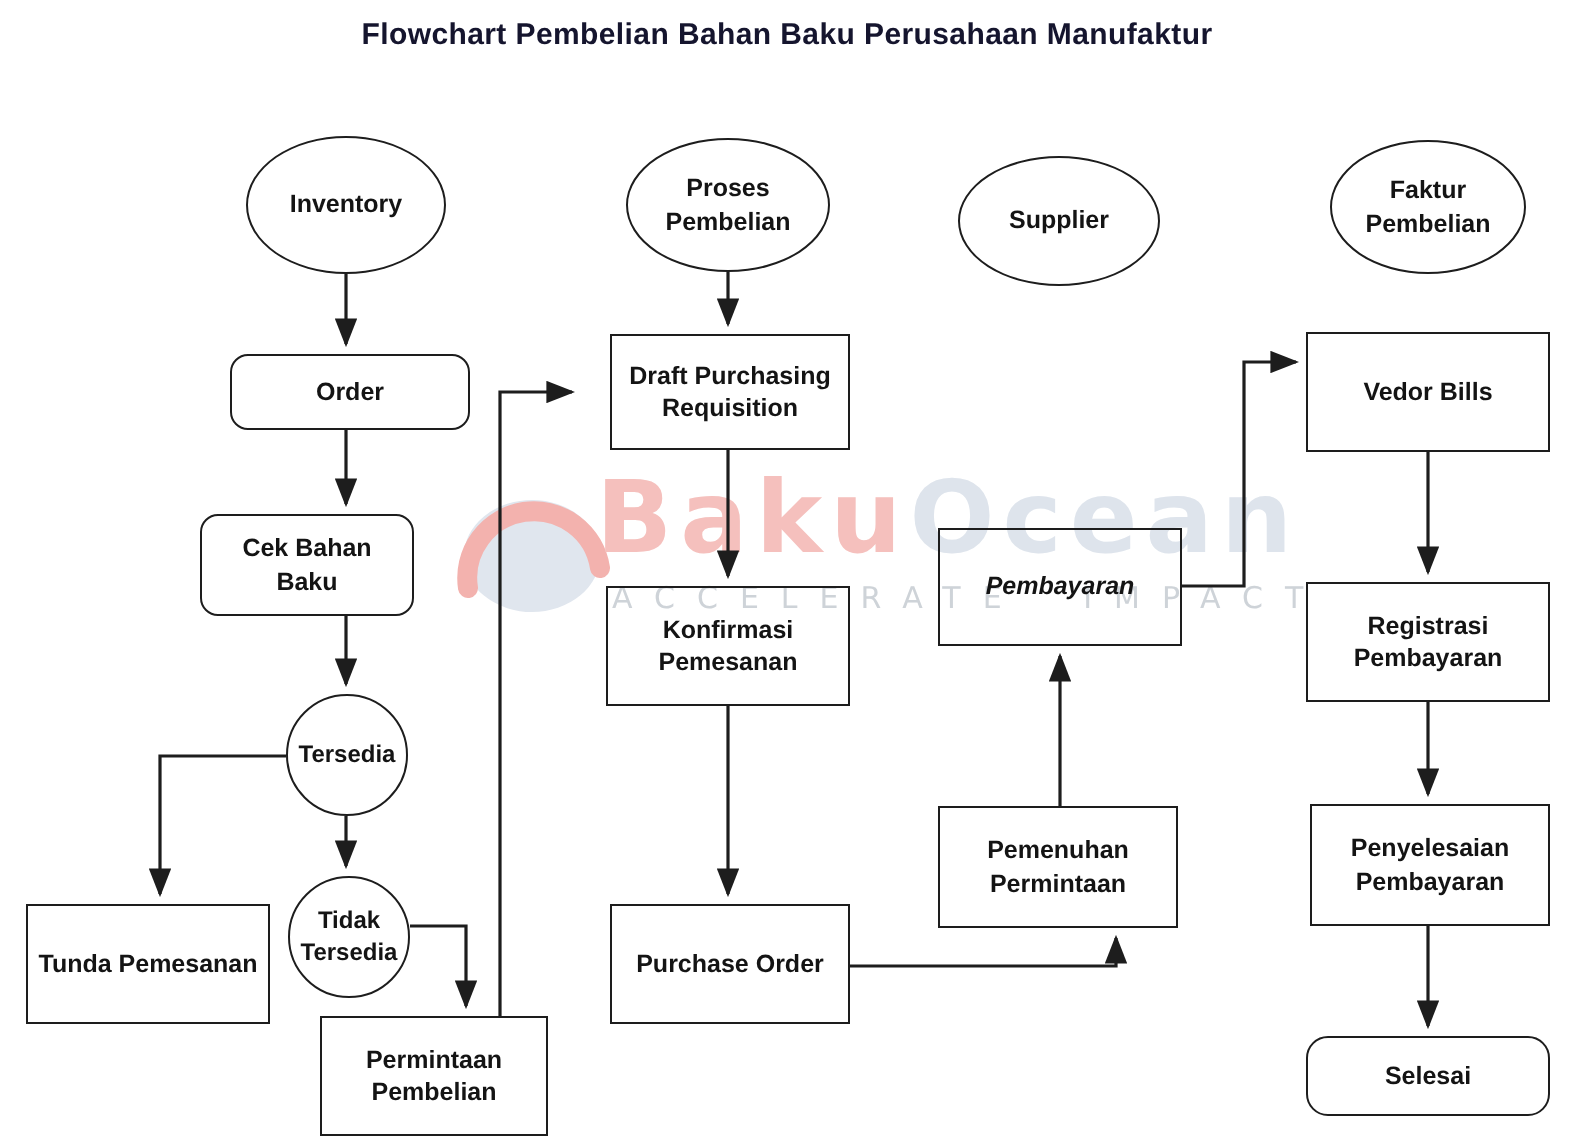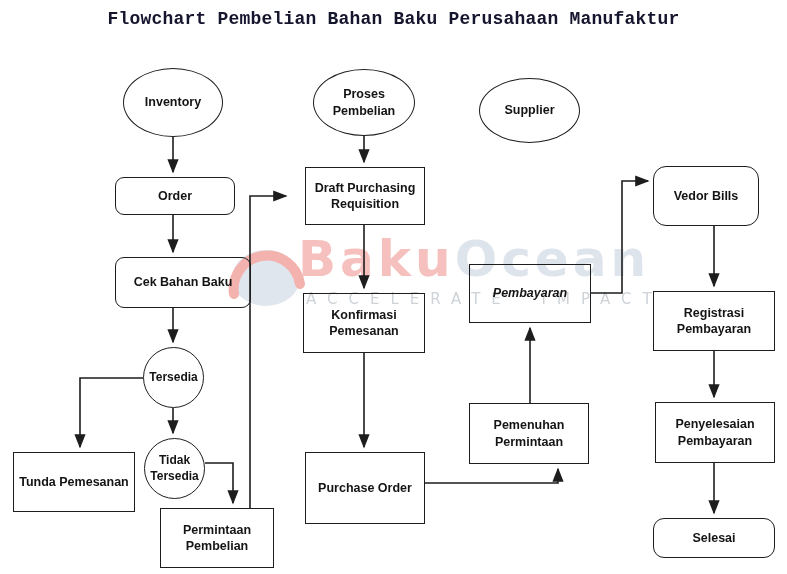--- a/index.html
+++ b/index.html
@@ -2,23 +2,23 @@
 <html style="--title-color: #15152e; --line-color: #1d1d1d; --wm-red: #f5c0bd; --wm-blue: #dee4ec; --wm-gray: #ced3d8;"><head>
 <meta charset="utf-8">
 <style>
   html,body{margin:0;padding:0;background:#ffffff;}
   .canvas{
     position:relative;width:787px;height:574px;background:#fff;
     font-family:"Liberation Sans",sans-serif;overflow:hidden;
   }
   .title{
     position:absolute;top:9px;left:0;width:100%;text-align:center;
-    font-size:18px;font-weight:800;letter-spacing:.2px;
+    font-size:15px;font-weight:800;letter-spacing:.2px;
     color:var(--title-color,#15152e);
-    font-family:Liberation Mono, monospace;
+    font-family:Liberation Sans, sans-serif;
   }
   
   .watermark{position:absolute;inset:0;z-index:0;pointer-events:none;}
   .wm-brand{
     position:absolute;left:298px;top:234px;
     font-family:"DejaVu Sans",sans-serif;font-weight:bold;
     font-size:50px;letter-spacing:4px;line-height:1;white-space:nowrap;
   }
   .wm-scale{color:var(--wm-red,#f5c0bd);}
   .wm-ocean{color:var(--wm-blue,#dee4ec);}
@@ -97,33 +97,34 @@
 
     <path class="conn" d="M714 351 V397" marker-end="url(#ah)"></path>
 
     <path class="conn" d="M714 463 V513" marker-end="url(#ah)"></path>
   </svg>
 
   <div class="title">Flowchart Pembelian Bahan Baku Perusahaan Manufaktur</div>
 
   <div class="node ellipse" style="left:123px;top:68px;width:100px;height:69px;">Inventory</div>
   <div class="node rounded" style="left:115px;top:177px;width:120px;height:38px;">Order</div>
-  <div class="node rounded" style="left:115px;top:257px;width:136px;height:51px;">Cek Bahan Baku</div>
+  <div class="node rounded" style="left:100px;top:257px;width:107px;height:51px;">Cek Bahan Baku</div>
   <div class="node circle" style="left:143px;top:347px;width:61px;height:61px;">Tersedia</div>
   <div class="node circle" style="left:144px;top:438px;width:61px;height:61px;">Tidak Tersedia</div>
   <div class="node" style="left:13px;top:452px;width:122px;height:60px;text-align:right;">Tunda Pemesanan</div>
   <div class="node" style="left:160px;top:508px;width:114px;height:60px;">Permintaan Pembelian</div>
 
   <div class="node ellipse" style="left:313px;top:69px;width:102px;height:67px;">Proses Pembelian</div>
   <div class="node" style="left:305px;top:167px;width:120px;height:58px;">Draft Purchasing Requisition</div>
   <div class="node" style="left:303px;top:293px;width:122px;height:60px;">Konfirmasi Pemesanan</div>
-  <div class="node" style="left:305px;top:452px;width:120px;height:72px;">Purchase Order</div>
+  <div class="node" style="left:305px;top:452px;width:120px;height:60px;">Purchase Order</div>
 
   <div class="node ellipse" style="left:479px;top:78px;width:101px;height:65px;">Supplier</div>
   <div class="node" style="left:469px;top:264px;width:122px;height:59px;font-style:italic;">Pembayaran</div>
   <div class="node" style="left:469px;top:403px;width:120px;height:61px;">Pemenuhan Permintaan</div>
 
-  <div class="node" style="left:653px;top:166px;width:106px;height:60px;border-radius:13px;">Vedor Bills</div>
+  <div class="node ellipse" style="left:665px;top:70px;width:98px;height:67px;">Faktur Pembelian</div>
+  <div class="node" style="left:653px;top:166px;width:122px;height:60px;">Vedor Bills</div>
   <div class="node" style="left:653px;top:291px;width:122px;height:60px;">Registrasi Pembayaran</div>
   <div class="node" style="left:655px;top:402px;width:120px;height:61px;">Penyelesaian Pembayaran</div>
   <div class="node rounded-lg" style="left:653px;top:518px;width:122px;height:40px;">Selesai</div>
 
 </div>
 
 </body></html>

